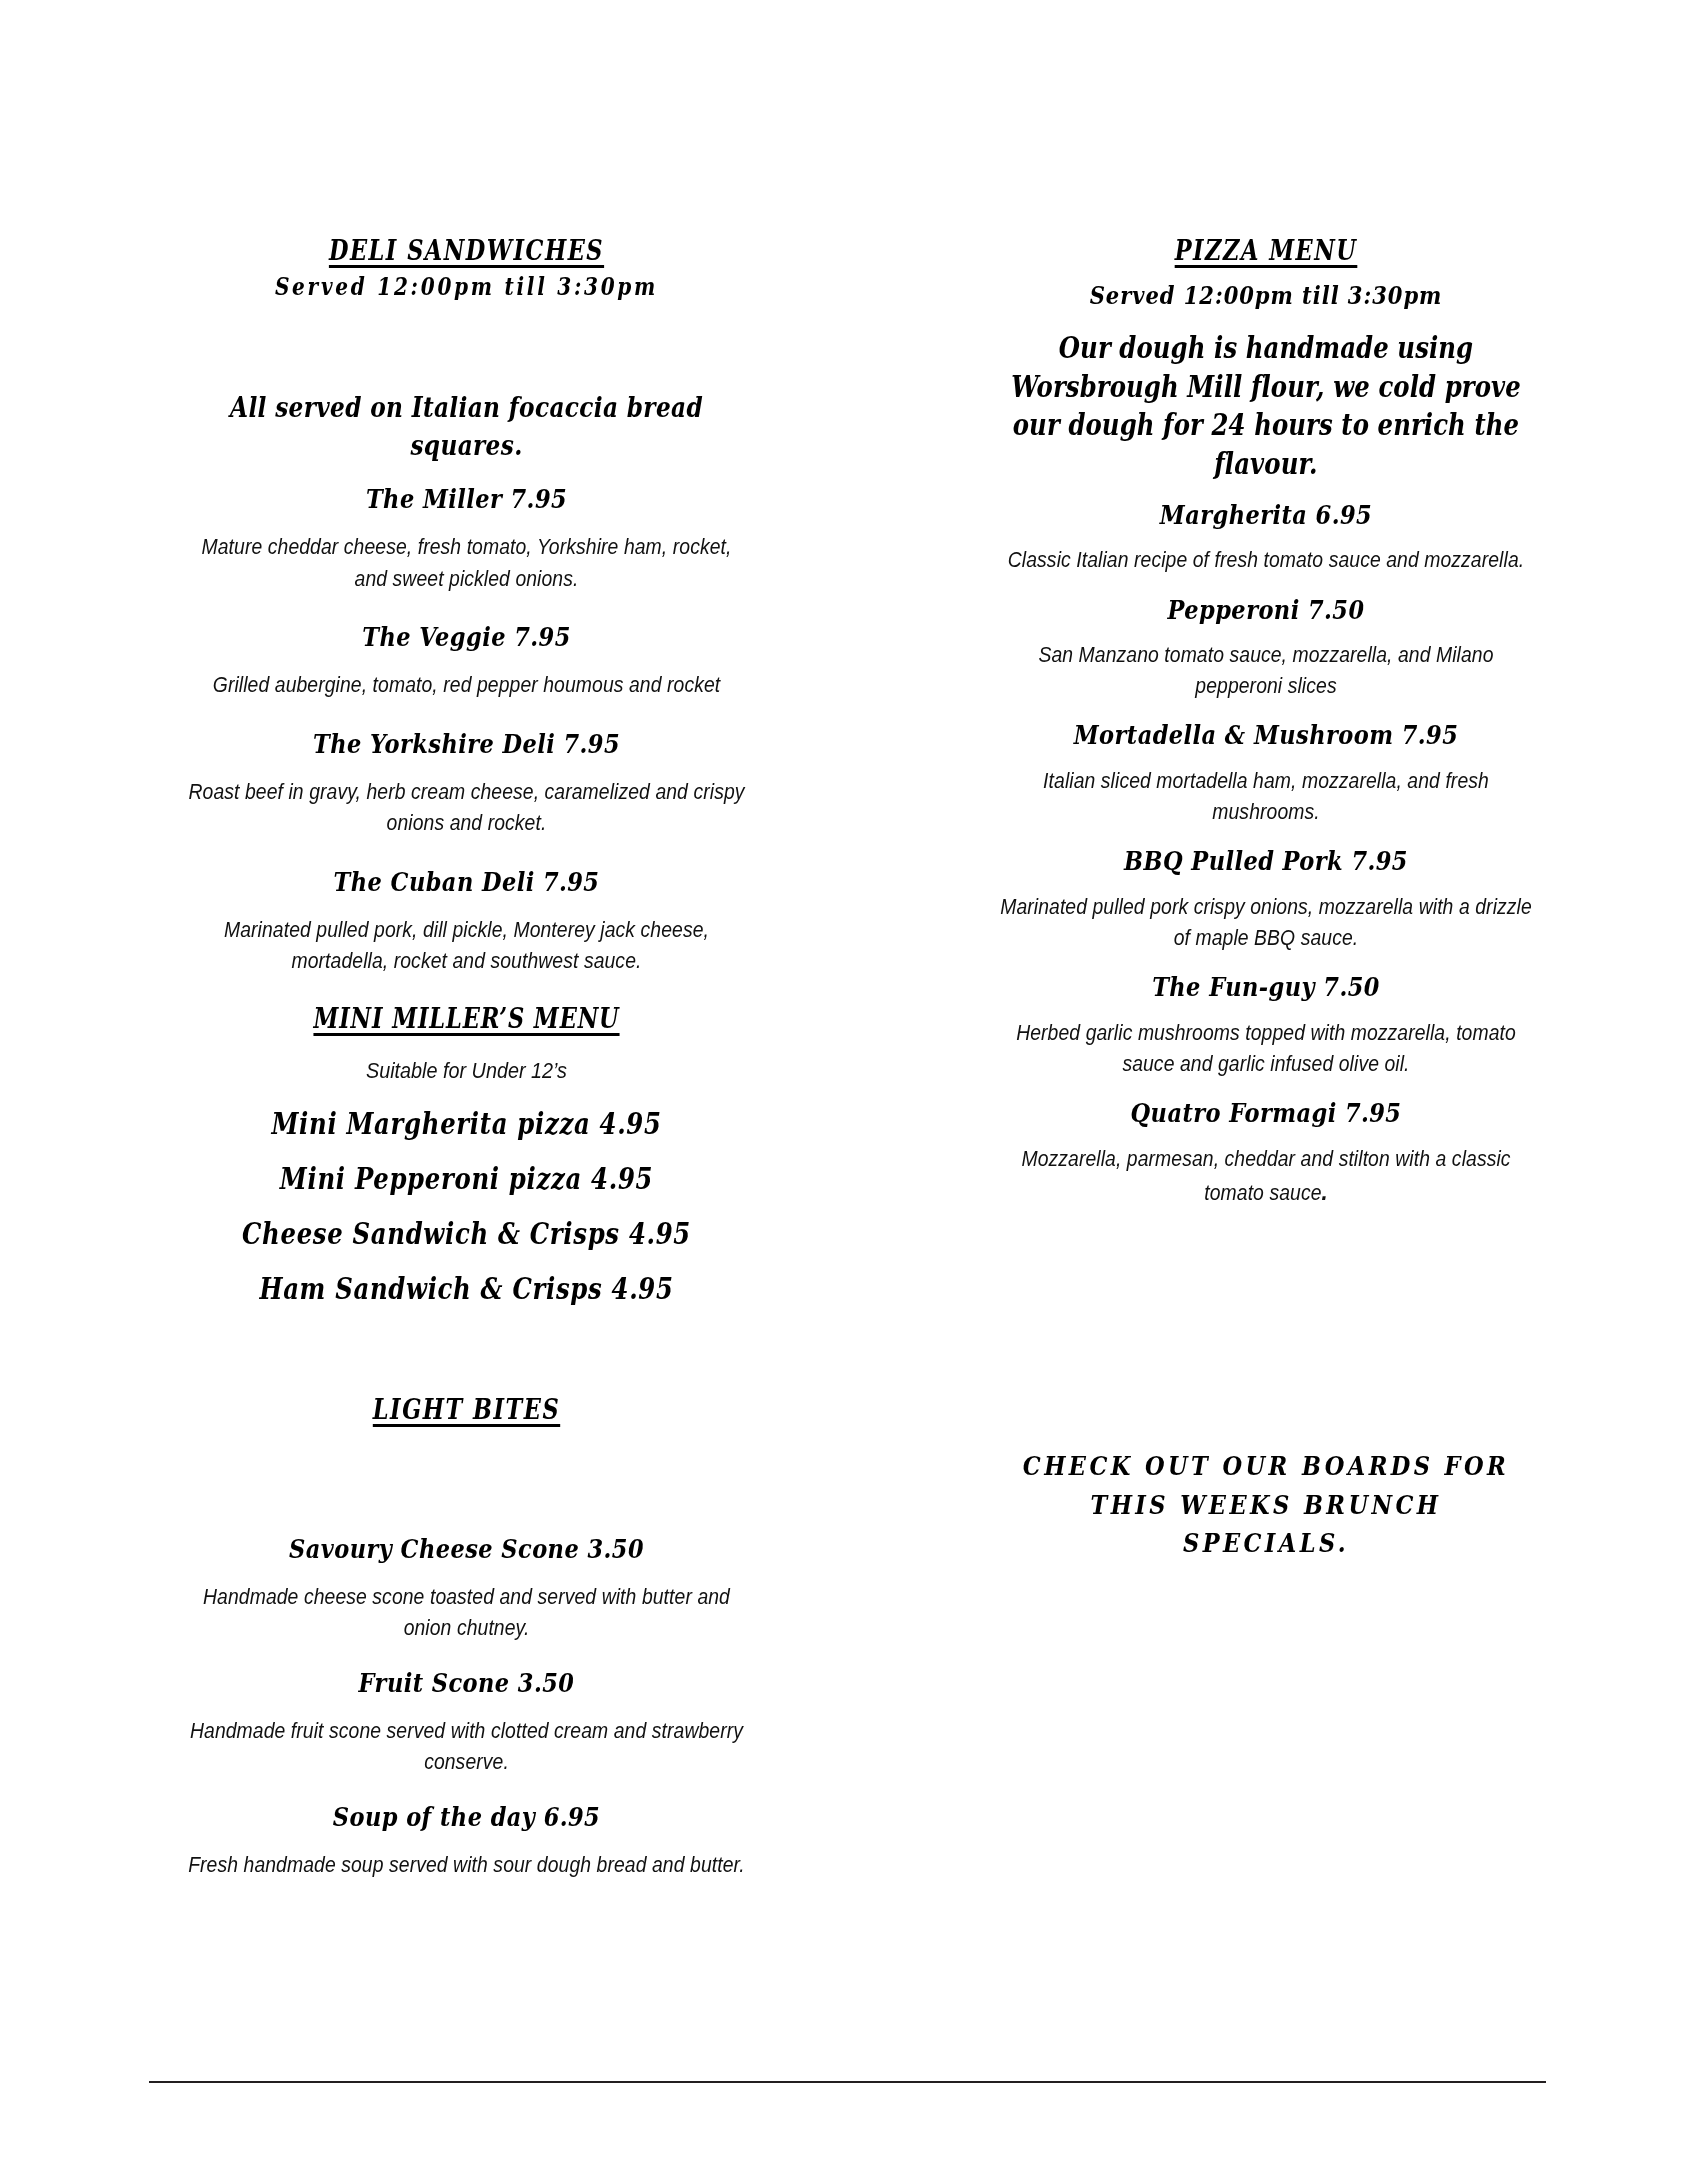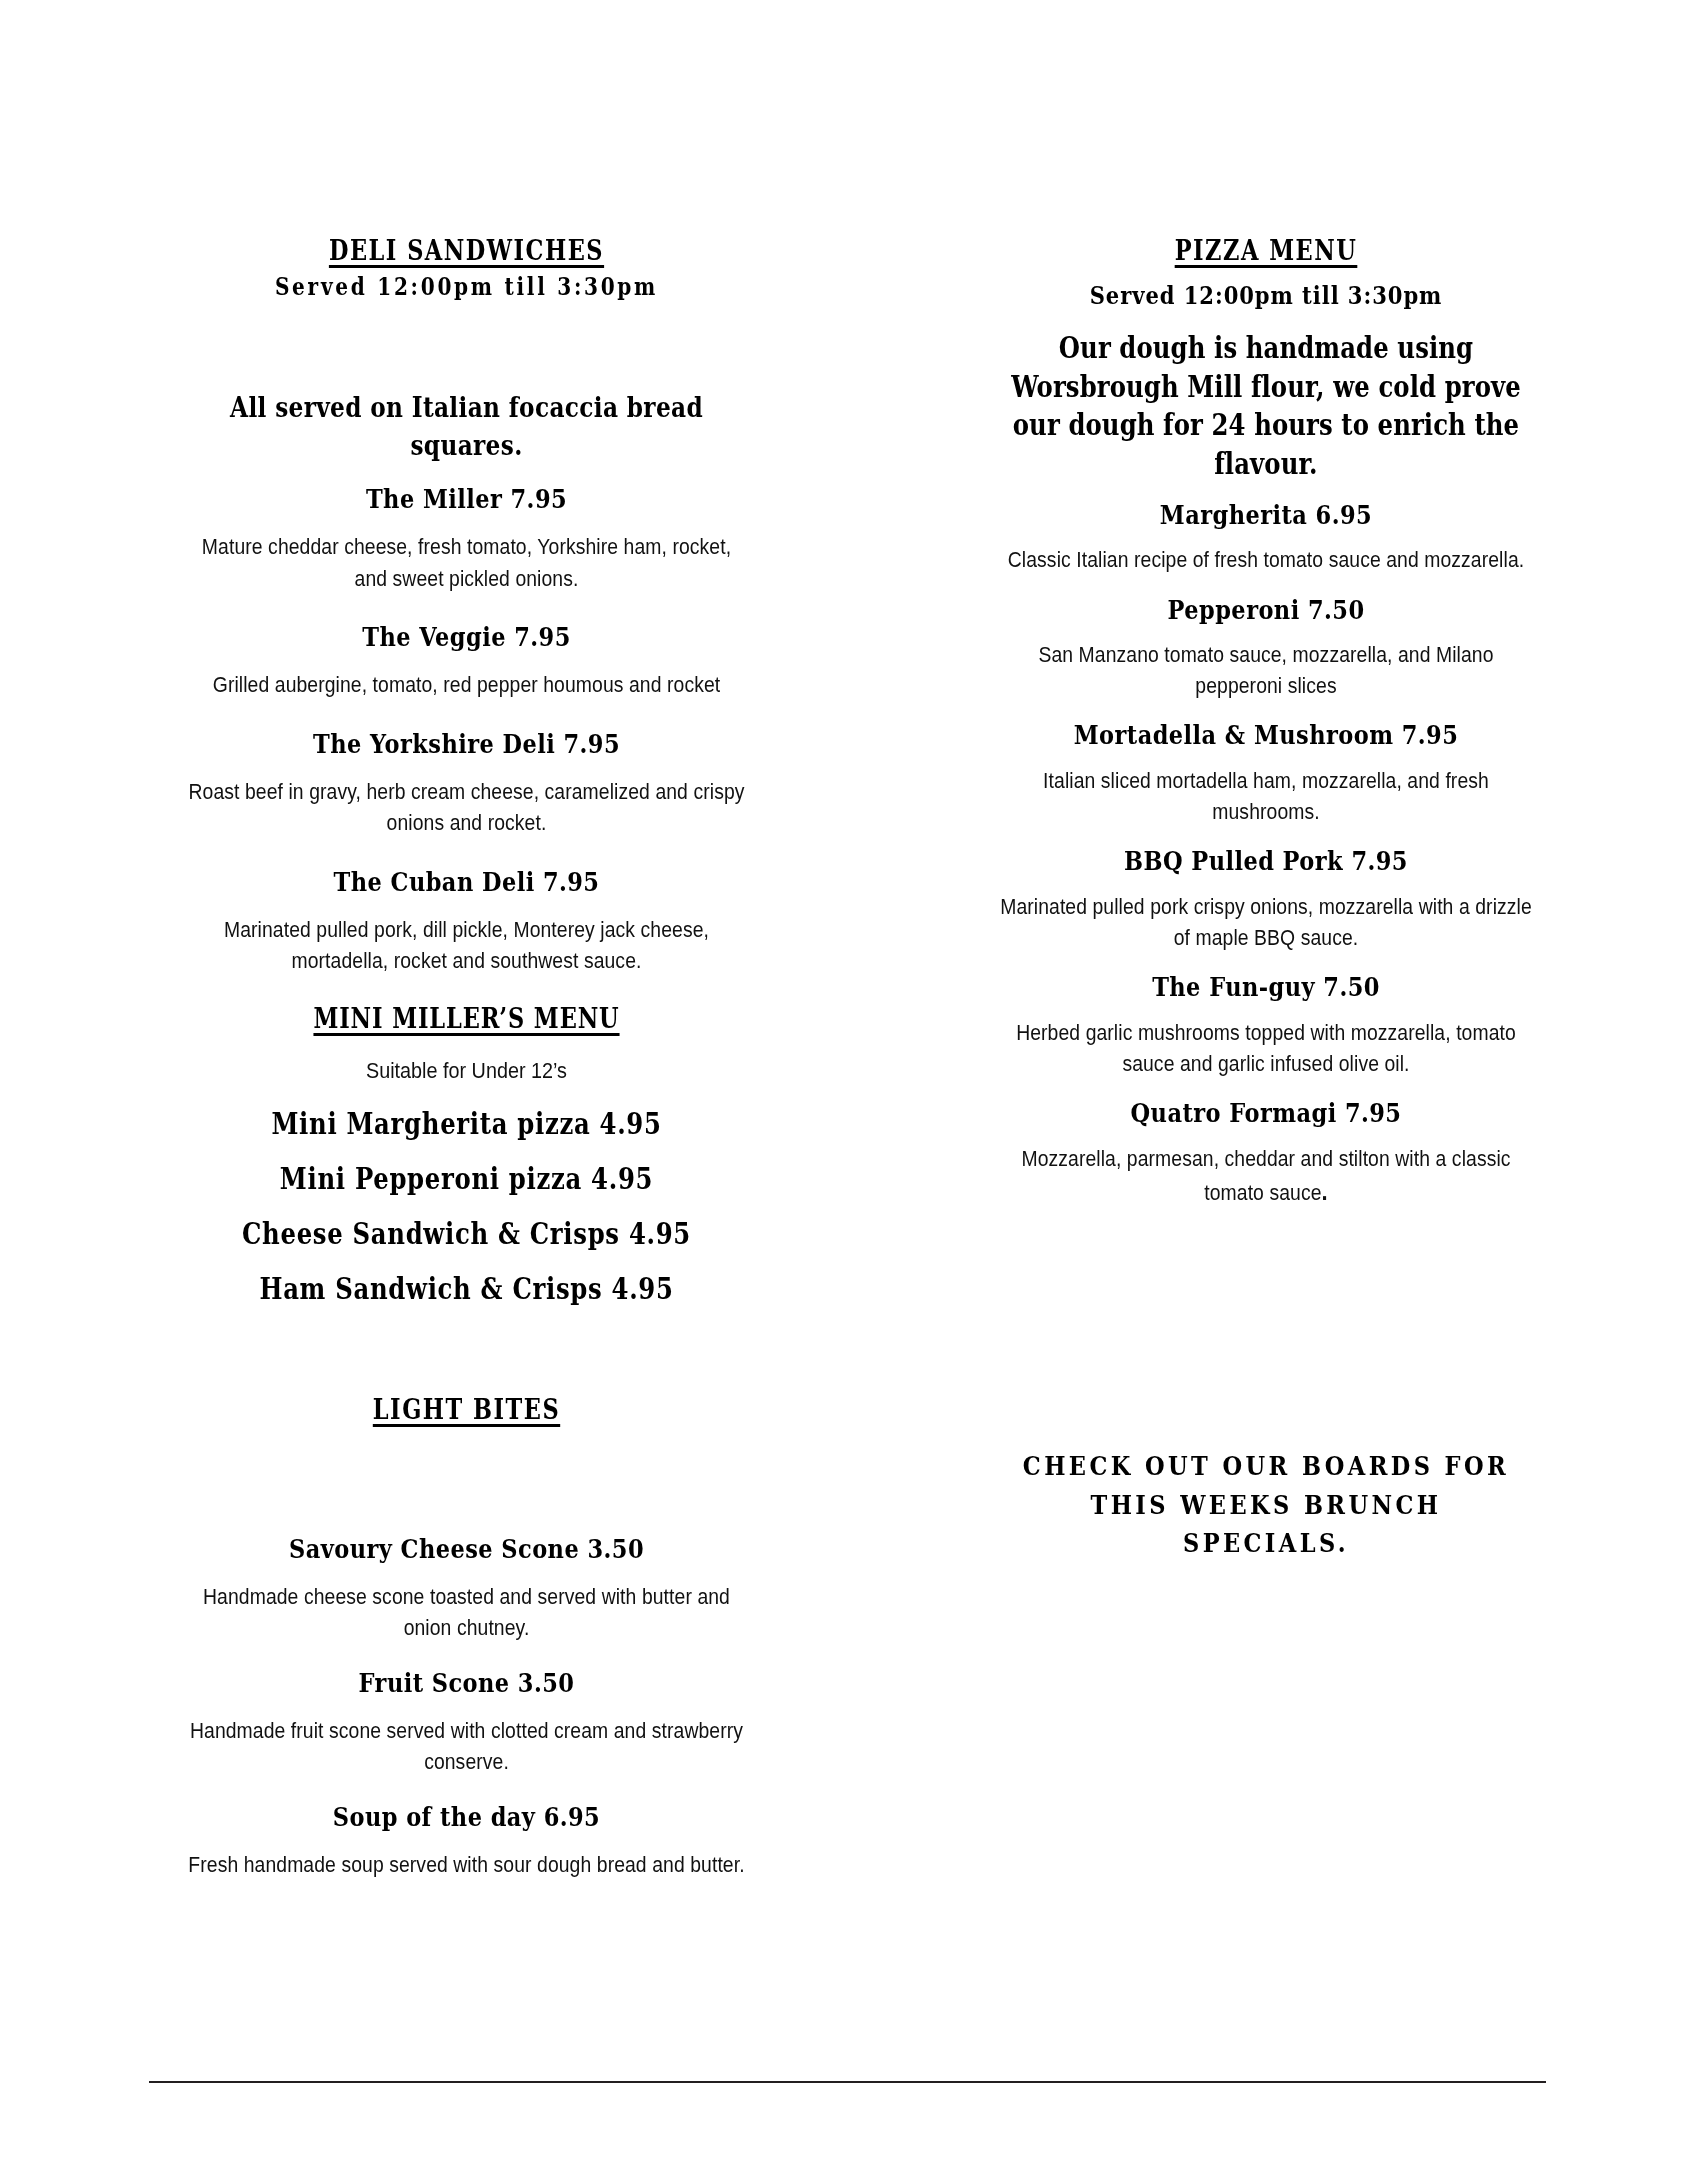--- a/index.html
+++ b/index.html
@@ -20,20 +20,21 @@
   
   .columns {
     position: absolute;
     left: 0;
     top: 0;
     width: 1687px;
     height: 2183px;
     display: flex;
     flex-direction: row;
     align-items: flex-start;
+    font-style: italic;
   }
 
   .col {
     box-sizing: border-box;
   }
 
   .col-left {
     width: 820px;
     padding-left: 149px;
     padding-right: 36px;

